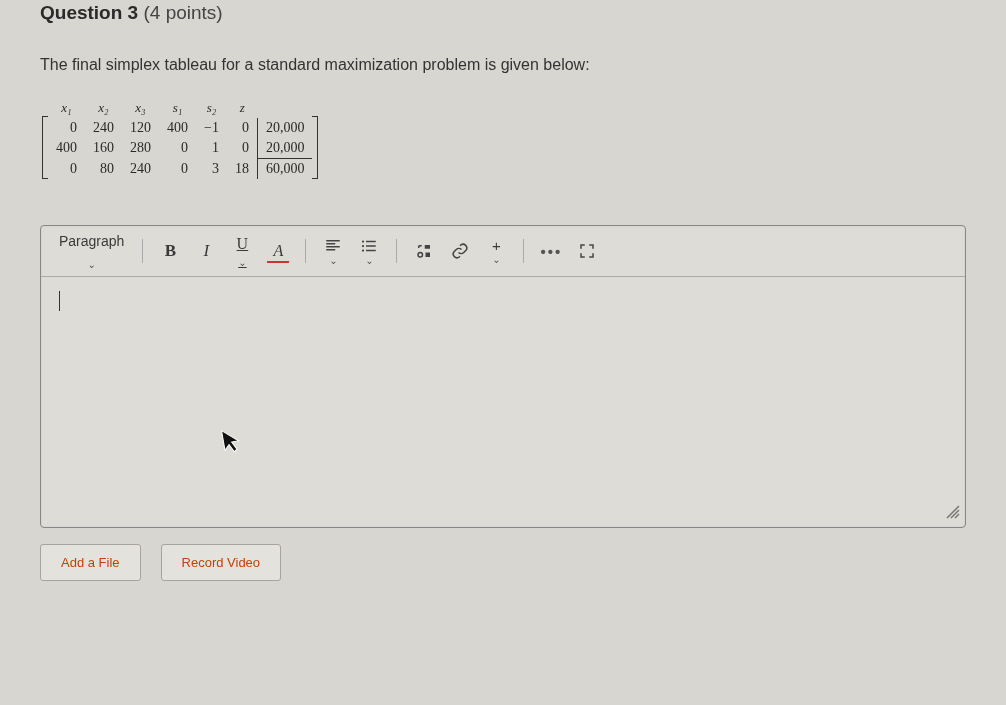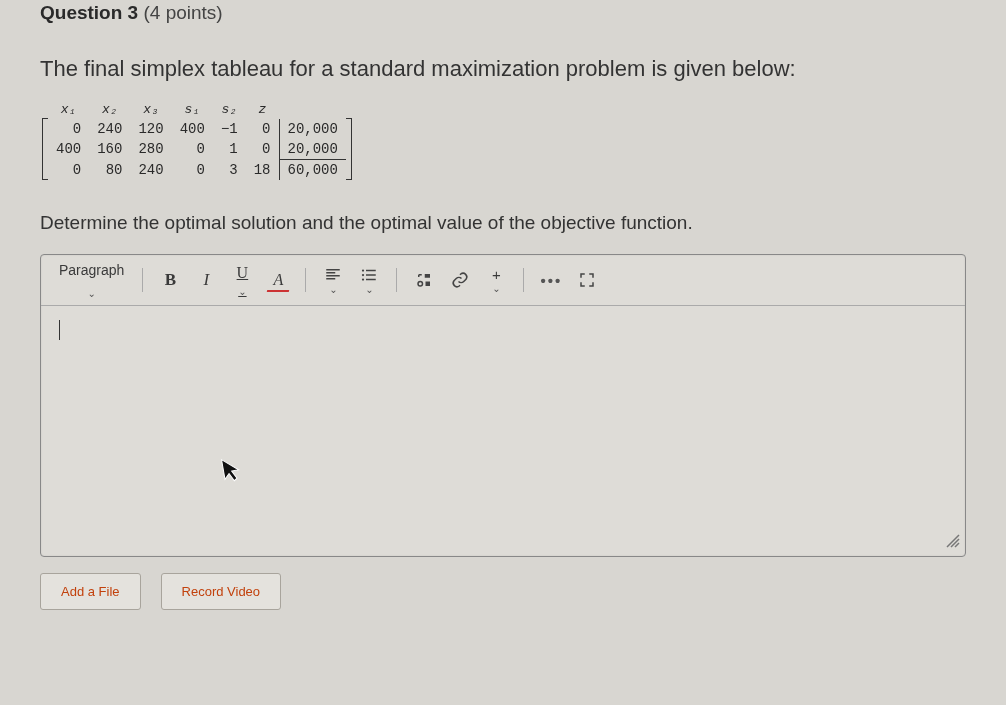--- a/index.html
+++ b/index.html
@@ -16,28 +16,28 @@
   padding: 0 40px 20px 40px;
 }
 .question-header {
   font-size: 19px;
   margin-bottom: 32px;
   padding-top: 2px;
 }
 .question-header .qnum { font-weight: 600; }
 .question-header .points { font-weight: 400; color: #444; }
 .prompt {
-  font-size: 22px;
+  font-size: 16px;
   color: #333;
-  margin-bottom: 18px;
+  margin-bottom: 24px;
 }
 .tableau {
-  font-family: Liberation Mono, monospace;
+  font-family: Liberation Serif, serif;
   font-size: 14px;
-  margin-bottom: 28px;
+  margin-bottom: 42px;
   display: inline-block;
   position: relative;
   padding: 0 8px;
 }
 .tableau table { border-collapse: collapse; }
 .tableau th {
   font-style: italic;
   font-weight: 400;
   padding: 2px 8px;
   text-align: center;
@@ -225,21 +225,20 @@
           <td>240</td>
           <td>0</td>
           <td>3</td>
           <td>18</td>
           <td class="sep">60,000</td>
         </tr>
       </tbody>
     </table>
   </div>
 
-  <div class="subprompt">Determine the optimal solution and the optimal value of the objective function.</div>
 
   <div class="editor-box">
     <div class="toolbar">
       <button class="tb-btn tb-para">
         <span>Paragraph</span>
         <span class="chev">⌄</span>
       </button>
       <span class="tb-sep"></span>
       <button class="tb-btn tb-bold">B</button>
       <button class="tb-btn tb-italic">I</button>

